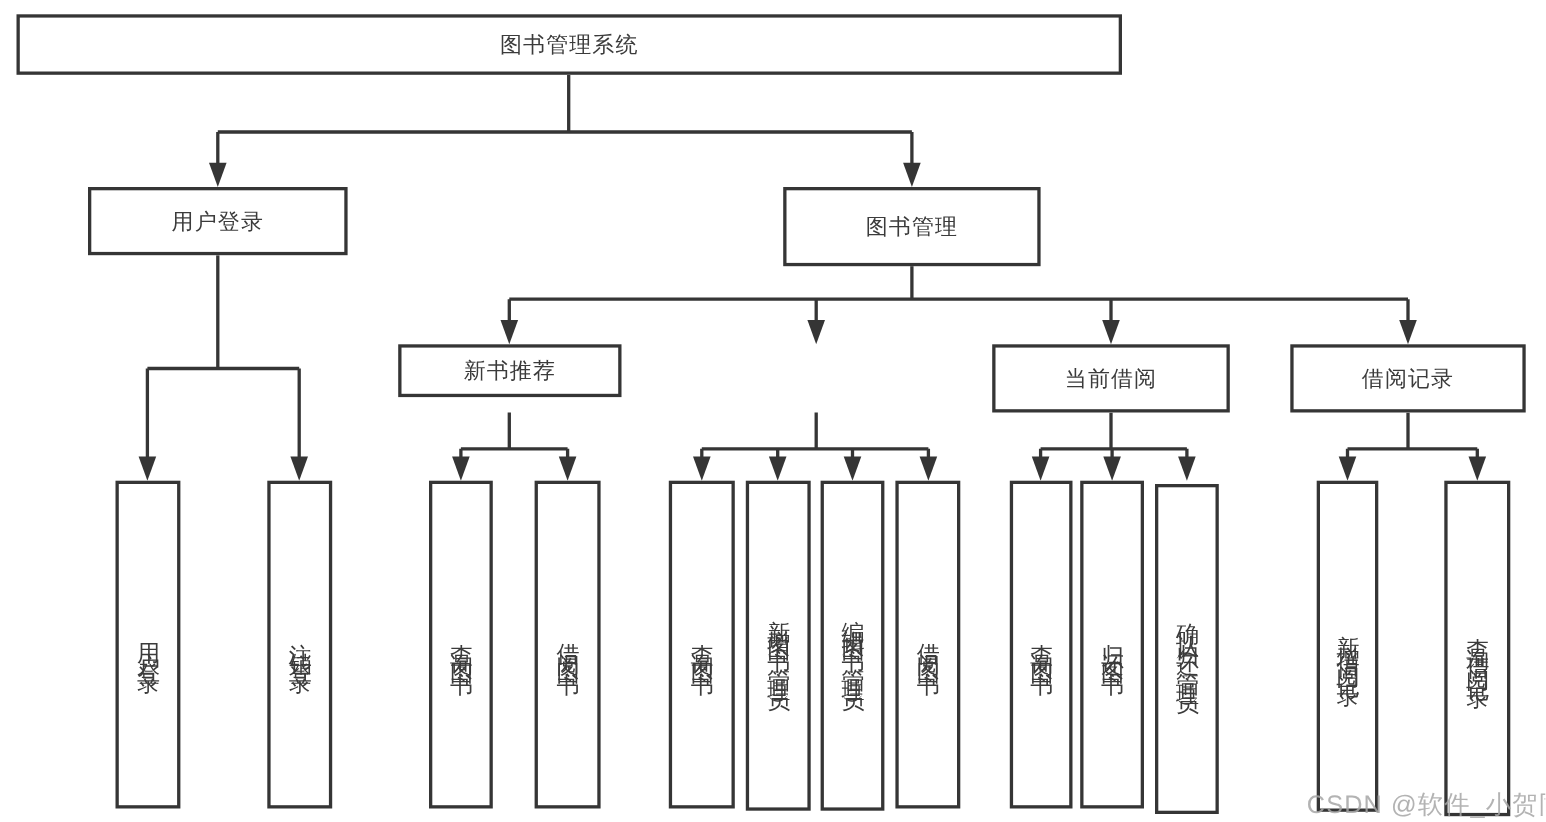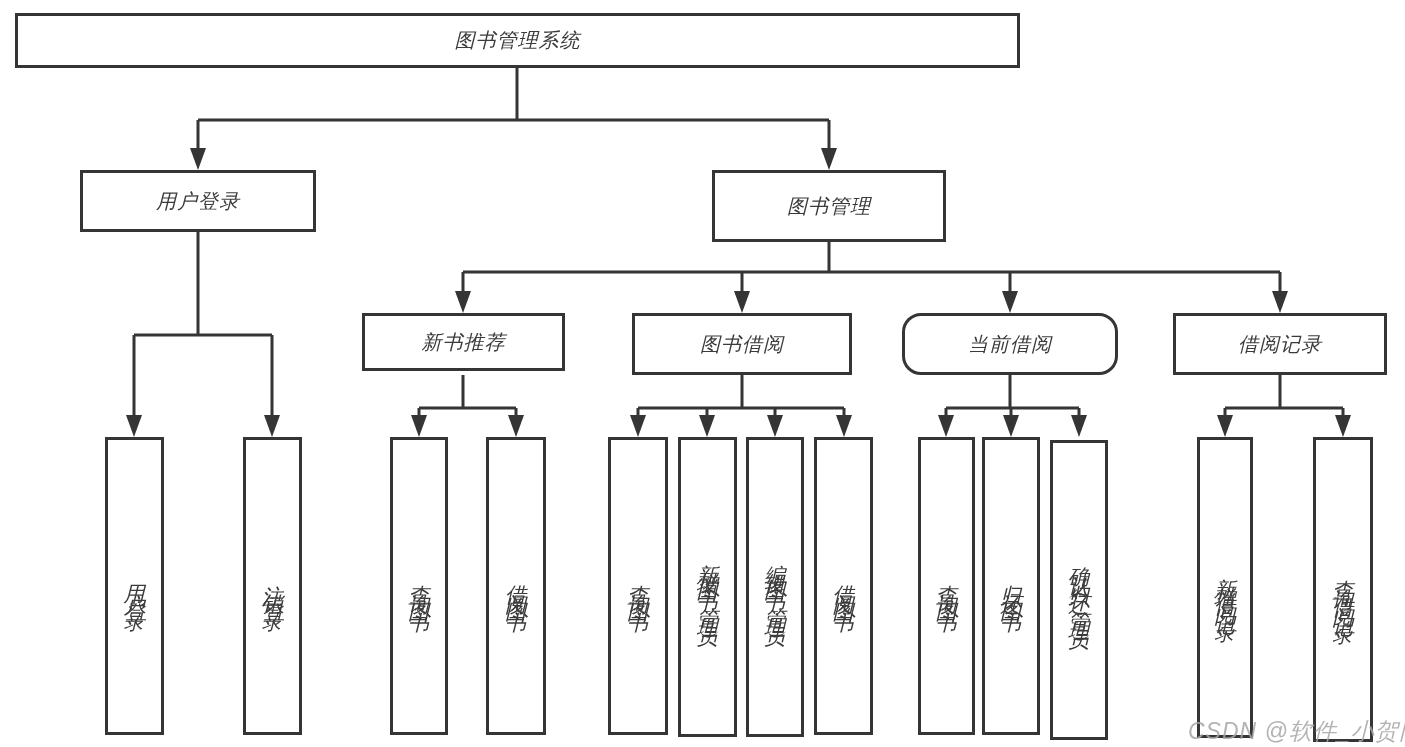--- a/index.html
+++ b/index.html
@@ -7,21 +7,20 @@
     padding: 0;
     background: #ffffff;
     font-family: "Liberation Sans", sans-serif;
   }
   .stage {
     position: relative;
     width: 1405px;
     height: 747px;
     background: var(--bg, #ffffff);
     overflow: hidden;
-    font-style: italic;
   }
   .wires {
     position: absolute;
     left: 0;
     top: 0;
     width: 1405px;
     height: 747px;
     pointer-events: none;
   }
   .wires path {
@@ -125,27 +124,24 @@
     <span>图书管理系统</span>
   </div>
 
   <div class="box h" style="left:80px; top:170px; width:236px; height:62px;">
     <span>用户登录</span>
   </div>
   <div class="box h" style="left:712px; top:170px; width:234px; height:72px;">
     <span>图书管理</span>
   </div>
 
-  <div class="box h" style="left:362px; top:313px; width:203px; height:58px;">
+  <div class="box h" style="left:362px; top:313px; width:203px; height:48px;">
     <span>新书推荐</span>
   </div>
-  <div class="box h" style="left:632px; top:313px; width:220px; height:62px;">
-    <span>图书借阅</span>
-  </div>
-  <div class="box h" style="left:902px; top:313px; width:216px; height:62px;border-radius:19px;">
+  <div class="box h" style="left:902px; top:313px; width:216px; height:62px;">
     <span>当前借阅</span>
   </div>
   <div class="box h" style="left:1173px; top:313px; width:214px; height:62px;">
     <span>借阅记录</span>
   </div>
 
   <div class="box v" style="left:105px; top:437px; width:59px; height:298px;">
     <span>用户登录</span>
   </div>
   <div class="box v" style="left:243px; top:437px; width:59px; height:298px;">

